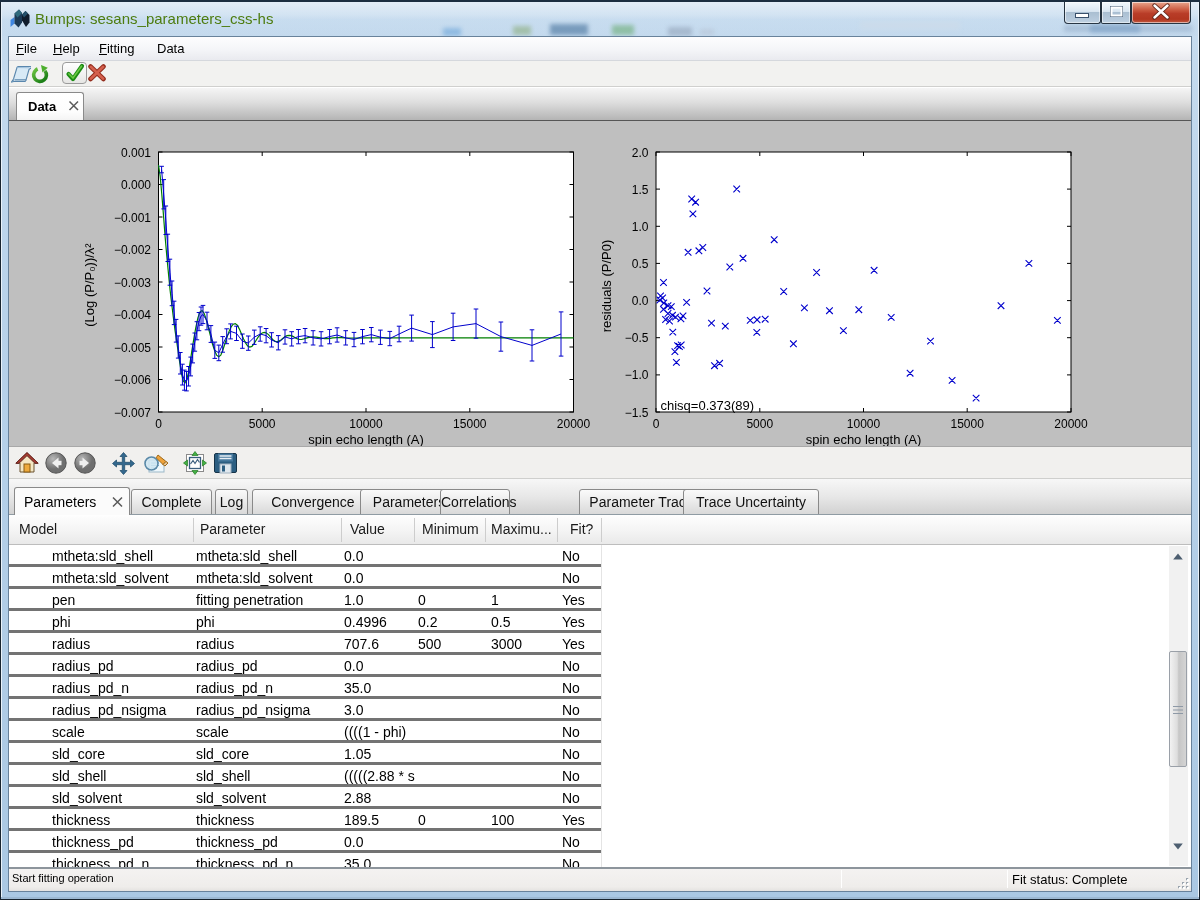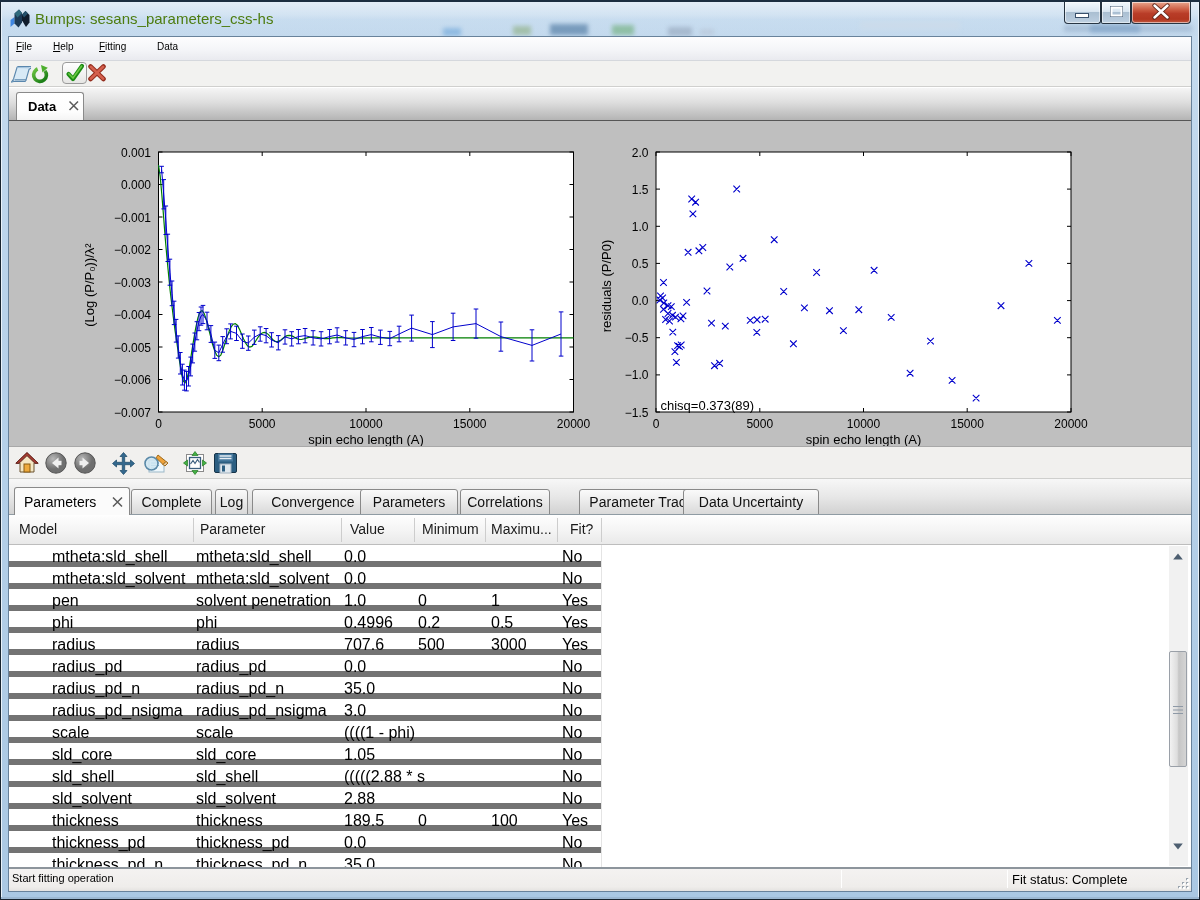--- a/index.html
+++ b/index.html
@@ -12,21 +12,21 @@
 #rb{left:1199px;top:2px;width:1px;height:898px;background:#18242f}
 #bb{left:0;top:899px;width:1200px;height:1px;background:#18242f}
 #binner{left:1px;top:897px;width:1198px;height:2px;background:#9cb8d2}
 #inneredge{left:8px;top:36px;width:1184px;height:856px;border:1px solid #68829b}
 #titlebar{left:2px;top:2px;width:1196px;height:34px;
 background:linear-gradient(180deg,rgba(255,255,255,.5) 0%,rgba(255,255,255,.22) 38%,rgba(230,242,252,.05) 52%,rgba(180,205,228,.10) 100%)}
 .smudge{filter:blur(2px);opacity:.55}
 #title{left:35px;top:10px;font-size:15px;color:#4d7c0f}
 #menubar{left:9px;top:37px;width:1182px;height:24px;
 background:linear-gradient(180deg,#fdfdfe 0%,#f4f5f8 55%,#e9eaef 100%);border-bottom:1px solid #d5d8dd}
-.menu{position:absolute;top:41px;font-size:10px;color:#000}
+.menu{position:absolute;top:41px;font-size:13px;color:#000}
 #toolbar{left:9px;top:61px;width:1182px;height:26px;background:#f2f2f0;border-bottom:1px solid #d0d0ce}
 #tabbar1{left:9px;top:87px;width:1182px;height:33px;
 background:linear-gradient(180deg,#f5f5f5 0%,#dedede 45%,#b4b4b4 100%);border-top:1px solid #fff}
 #tabline1{left:9px;top:120px;width:1182px;height:1px;background:#565656}
 #datatab{left:16px;top:92px;width:68px;height:28px;background:linear-gradient(180deg,#ffffff 0%,#fdfdfd 70%,#f4f4f4 100%);
 border:1px solid #8a8a8a;border-bottom:none;border-radius:3px 3px 0 0}
 #datatab .lbl{position:absolute;left:11px;top:6px;font-weight:bold;font-size:13px}
 #navbar{left:9px;top:446px;width:1182px;height:33px;background:#f1f0ee;border-top:1px solid #a8a8a8;border-bottom:1px solid #cfcfcd}
 #tabbar2{left:9px;top:479px;width:1182px;height:36px;
 background:linear-gradient(180deg,#f7f7f7 0%,#e7e7e7 50%,#d0d0d0 100%)}
@@ -34,21 +34,21 @@
 .tab2{position:absolute;top:489px;height:26px;background:linear-gradient(180deg,#fafafa 0%,#ececec 45%,#d9d9d9 100%);
 border:1px solid #898989;border-radius:3px 3px 0 0;font-size:14px;color:#111;text-align:center;padding-top:4px}
 #ptab{left:14px;top:487px;width:116px;height:28px;background:#fbfbfb;border:1px solid #898989;border-bottom:none;
 border-radius:3px 3px 0 0;font-size:14px;z-index:3}
 #ptab .lbl{position:absolute;left:9px;top:6px}
 #header{left:9px;top:515px;width:1182px;height:30px;
 background:linear-gradient(180deg,#fefefe 0%,#f4f4f4 55%,#e9e9e9 100%);border-bottom:1px solid #bdbdbd}
 .hc{position:absolute;top:521px;font-size:14px;color:#1a1a1a}
 .hsep{position:absolute;top:518px;height:24px;width:1px;background:#cdcdcd}
 #tablebody{left:9px;top:545px;width:1182px;height:322px;background:#fff;overflow:hidden}
-.row{position:absolute;left:0;width:592px;height:22px;border-bottom:6px solid #737373;font-size:16px;color:#000}
+.row{position:absolute;left:0;width:592px;height:22px;border-bottom:3px solid #737373;font-size:14px;color:#000}
 .c1{position:absolute;left:43px;top:3px}
 .c2{position:absolute;left:187px;top:3px}
 .c3{position:absolute;left:335px;top:3px}
 .c4{position:absolute;left:409px;top:3px}
 .c5{position:absolute;left:482px;top:3px}
 .c6{position:absolute;left:553px;top:3px}
 #colsep{position:absolute;left:592px;top:0;width:1px;height:322px;background:#e4e4e4}
 #statusbar{left:9px;top:867px;width:1182px;height:24px;background:linear-gradient(180deg,#f4f2f1 0%,#efedeb 80%,#e4e2e0 100%);
 border-top:2px solid #8d959c;font-size:12px;color:#000}
 .ssep{position:absolute;top:3px;height:18px;width:1px;background:#c8c8c8;border-right:1px solid #fff}
@@ -230,23 +230,23 @@
     <rect x="5" y="2.5" width="15" height="8" fill="#47799e"></rect>
     <path d="M6.5 5 h12 M6.5 7.5 h12" stroke="#e8eef4" stroke-width="1.6"></path>
     <rect x="7" y="13" width="11" height="9" fill="#dfe7ee" stroke="#9fb0bf"></rect>
     <rect x="9" y="14.5" width="3" height="6" fill="#2c5e81"></rect>
   </svg>
 <div class="abs" id="tabbar2"></div>
 <div class="tab2" style="left:131px;width:81px">Complete</div>
 <div class="tab2" style="left:215px;width:33px">Log</div>
 <div class="tab2" style="left:252px;width:122px">Convergence</div>
 <div class="tab2" style="left:360px;width:98px">Parameters</div>
-<div class="tab2" style="left:460px;width:90px">Correlations</div>
+<div class="tab2" style="left:440px;width:70px">Correlations</div>
 <div class="tab2" style="left:579px;width:125px">Parameter Trace</div>
-<div class="tab2" style="left:683px;width:136px">Data Uncertainty</div>
+<div class="tab2" style="left:683px;width:136px">Trace Uncertainty</div>
 <div class="abs" id="tabline2"></div>
 <div class="abs" id="ptab">
     <div class="lbl">Parameters</div>
   </div>
 <svg class="abs" style="left:110px;top:494px;z-index:5" width="16" height="16">
     <path d="M3 3.5 L12 12.5 M12 3.5 L3 12.5" stroke="#5a5a5a" stroke-width="1.5"></path>
   </svg>
 <div class="abs" id="header"></div>
 <div class="hc" style="left:19px">Model</div>
 <div class="hc" style="left:200px">Parameter</div>
@@ -268,21 +268,21 @@
       <span class="c6">No</span>
     </div>
 <div class="row" style="top:22px">
       <span class="c1">mtheta:sld_solvent</span>
       <span class="c2">mtheta:sld_solvent</span>
       <span class="c3">0.0</span>
       <span class="c6">No</span>
     </div>
 <div class="row" style="top:44px">
       <span class="c1">pen</span>
-      <span class="c2">solvent penetration</span>
+      <span class="c2">fitting penetration</span>
       <span class="c3">1.0</span>
       <span class="c4">0</span>
       <span class="c5">1</span>
       <span class="c6">Yes</span>
     </div>
 <div class="row" style="top:66px">
       <span class="c1">phi</span>
       <span class="c2">phi</span>
       <span class="c3">0.4996</span>
       <span class="c4">0.2</span>

